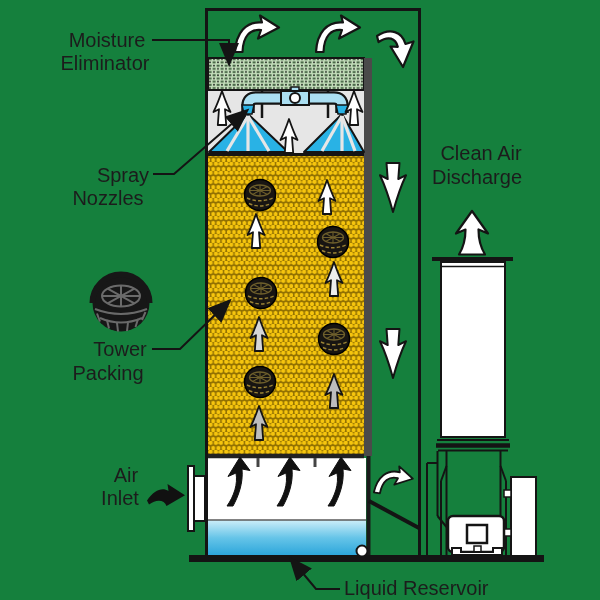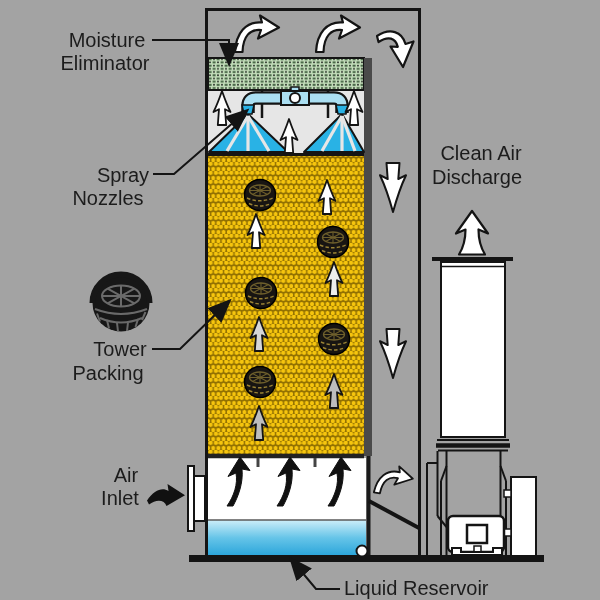--- a/index.html
+++ b/index.html
@@ -1,16 +1,16 @@
 <!DOCTYPE html>
 <html><head>
 <meta charset="utf-8">
 <style>
   html,body{margin:0;padding:0;background:#fff;}
-  #stage{position:relative;width:600px;height:600px;background:#a3a3a3;overflow:hidden;
+  #stage{position:relative;width:600px;height:600px;background:#15803d;overflow:hidden;
          font-family:"Liberation Sans", sans-serif;}
   svg text{font-family:"Liberation Sans", sans-serif; fill:#1c1c1c;}
   .lbl{font-size:20px;}
   .lead{stroke:#141414;stroke-width:2;fill:none;}
 </style>
 </head>
 <body>
 
 <div id="stage">
 <svg width="600" height="600" viewBox="0 0 600 600">

